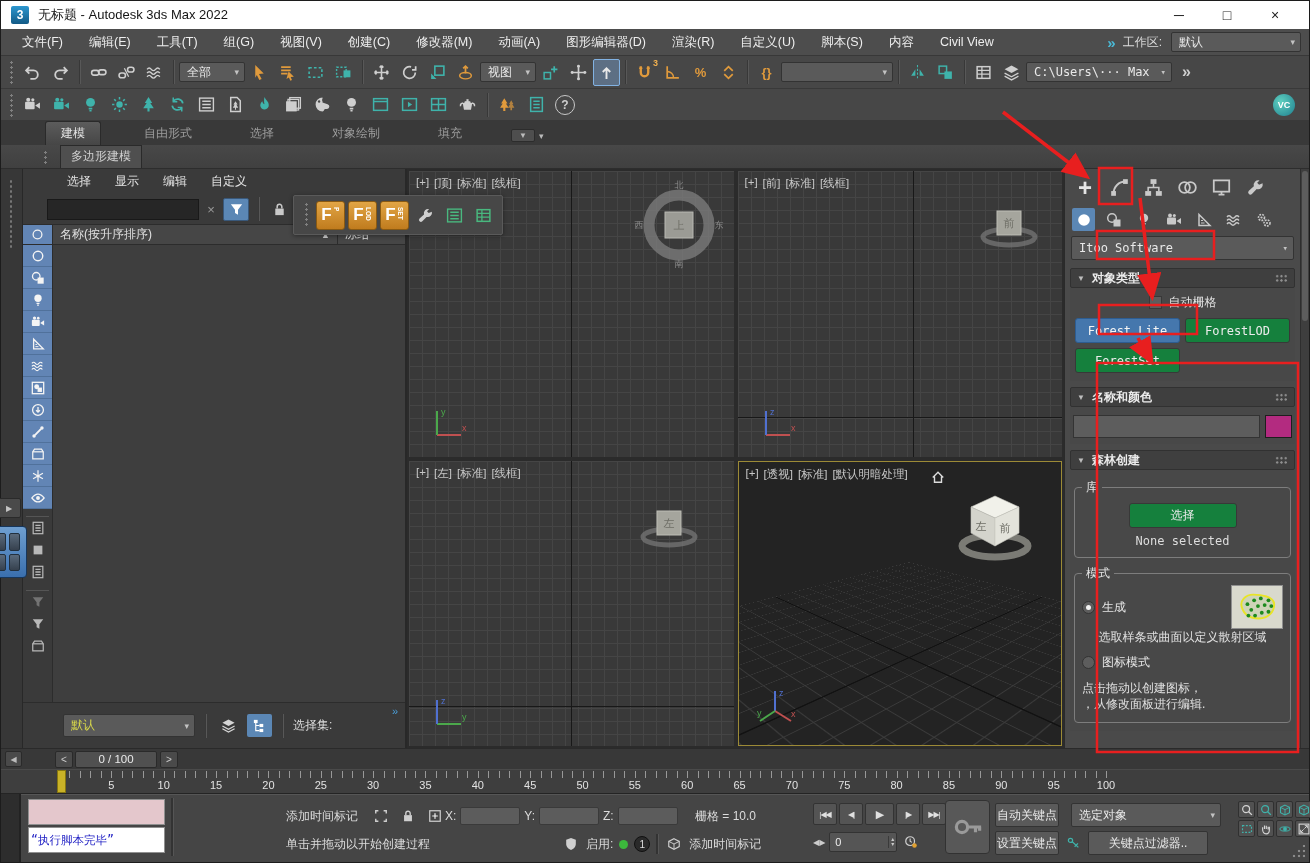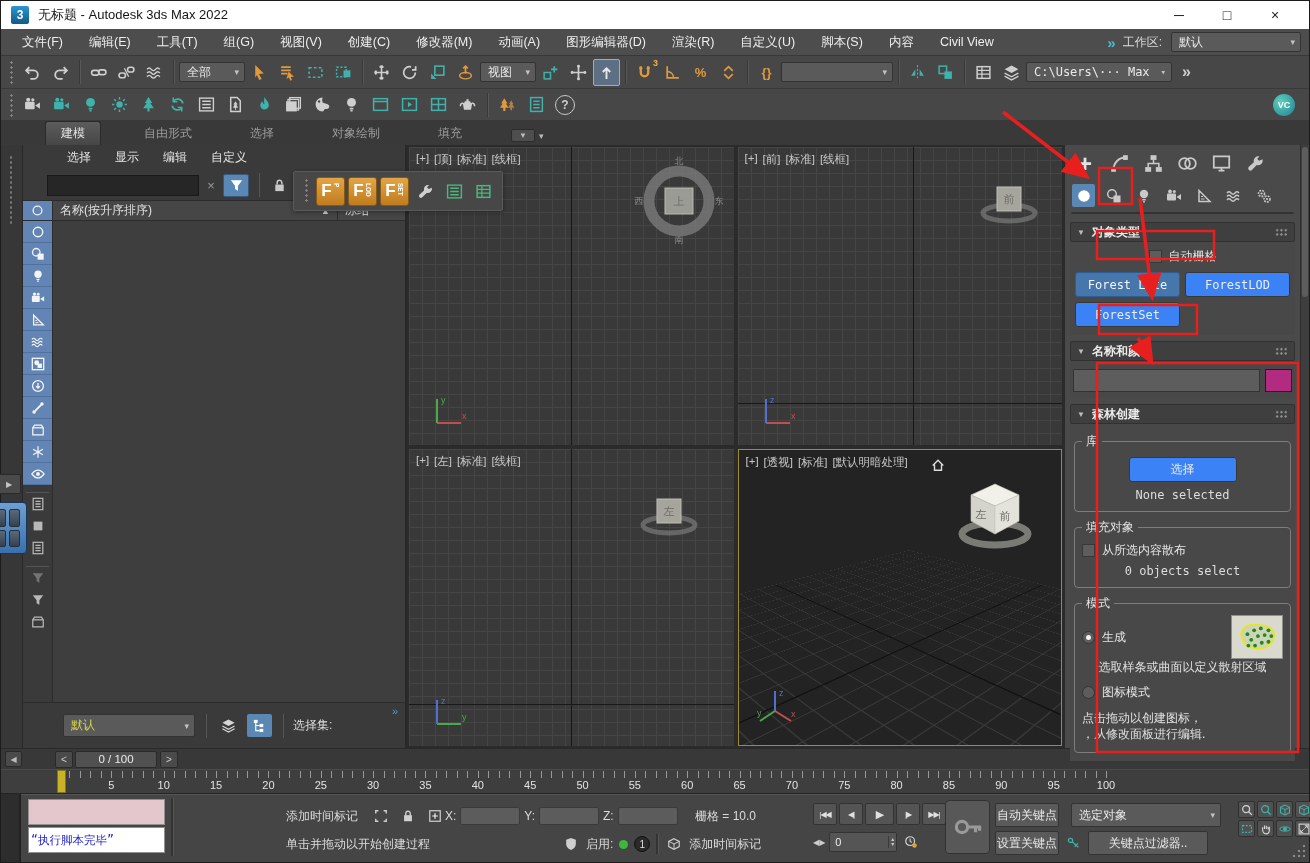--- a/index.html
+++ b/index.html
@@ -127,21 +127,21 @@
   .cp-cat svg{width:16px;height:16px}
   .cp-cat.on{background:#5b87b5;color:#fff}
   .cp-dd{margin:3px 6px 2px;height:24px}
   .rollout{margin:6px 5px 0}
   .ro-hdr{height:20px;background:#3f3f3f;border:1px solid #313131;border-radius:2px;display:flex;align-items:center;gap:7px;padding:0 6px;font-weight:bold;color:#ececec}
   .ro-hdr .tri{font-size:8px;color:#bdbdbd}
   .ro-hdr .grip{margin-left:auto;width:13px;height:9px;background:radial-gradient(circle,#909090 1px,transparent 1.3px) 0 0/4.3px 4.3px}
   .ro-body{background:#484848;padding:6px 5px 8px}
   .ckrow{display:flex;align-items:center;gap:7px;justify-content:center;color:#e5e5e5}
   .ckbox{width:13px;height:13px;background:#5d5d5d;border:1px solid #383838;flex:0 0 13px}
-  .btn{background:#3b82f6;border:1px solid #383838;border-radius:3px;color:#ececec;height:25px;display:flex;align-items:center;justify-content:center;font-size:12px}
+  .btn{background:#15803d;border:1px solid #383838;border-radius:3px;color:#ececec;height:25px;display:flex;align-items:center;justify-content:center;font-size:12px}
   .btn.primary{background:#4577ad;border-color:#2d5d92;color:#f4f4f4}
   .btnrow{display:grid;grid-template-columns:1fr 1fr;gap:5px;margin-top:7px}
   .nc-row{display:flex;gap:5px;margin-top:4px}
   .nc-input{flex:1;height:23px;background:#5d5d5d;border:1px solid #333;color:#eee;padding:0 4px}
   .swatch{width:27px;height:23px;border:1px solid #1e1e1e}
   fieldset{border:1px solid #7d7d7d;border-radius:4px;margin:7px 2px 0;padding:3px 7px 9px}
   legend{padding:0 4px;color:#e4e4e4}
   .ctr{text-align:center}
   .hint{color:#e0e0e0;text-align:center;line-height:1.35;}
   .hint.left{text-align:left;margin-top:9px}
@@ -782,20 +782,24 @@
     <span class="rtab active">建模</span>
     <span class="rtab">自由形式</span>
     <span class="rtab">选择</span>
     <span class="rtab">对象绘制</span>
     <span class="rtab">填充</span>
     <span class="rcaret">
         <span class="btn-sm">▼</span>
         <span>▾</span>
       </span>
   </div>
+  <div class="ribbonsub">
+    <div class="dots" style="height:14px"></div>
+    <span class="subtab">多边形建模</span>
+  </div>
 
   <div class="main">
     <div class="gutter">
       <div class="g-expand">▶</div>
       <div class="g-layout">
           <i></i>
           <i></i>
           <i></i>
           <i></i>
         </div>
@@ -1207,28 +1211,20 @@
           <span class="grip"></span>
         </div>
         <div class="ro-body" style="padding:2px 2px 8px">
 
           <fieldset>
             <legend><span>库</span></legend>
             <div class="btn sel-btn">选择</div>
             <div class="ctr mono">None selected</div>
           </fieldset>
 
-          <fieldset>
-            <legend><span>填充对象</span></legend>
-            <div class="ckrow" style="justify-content:flex-start;margin-top:3px">
-              <span class="ckbox"></span>
-              <span>从所选内容散布</span>
-            </div>
-            <div class="ctr mono" style="margin-top:5px">0 objects select</div>
-          </fieldset>
 
           <fieldset>
             <legend><span>模式</span></legend>
             <div class="mode-row">
               <span class="radio sel"></span>
               <span>生成</span>
               <svg class="thumb" viewBox="0 0 52 44">
                 <rect width="52" height="44" fill="#d9d9cd"></rect>
                 <path d="M10 22c-2-7 4-13 12-13s22 2 22 10-6 15-16 15S12 29 10 22z" fill="#cfd4b8" stroke="#e8e428" stroke-width="2"></path>
                 <g fill="#1d8a1d">

